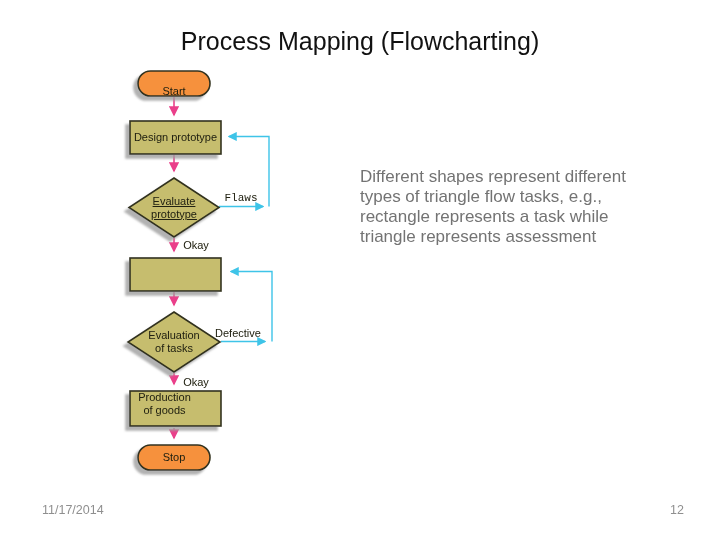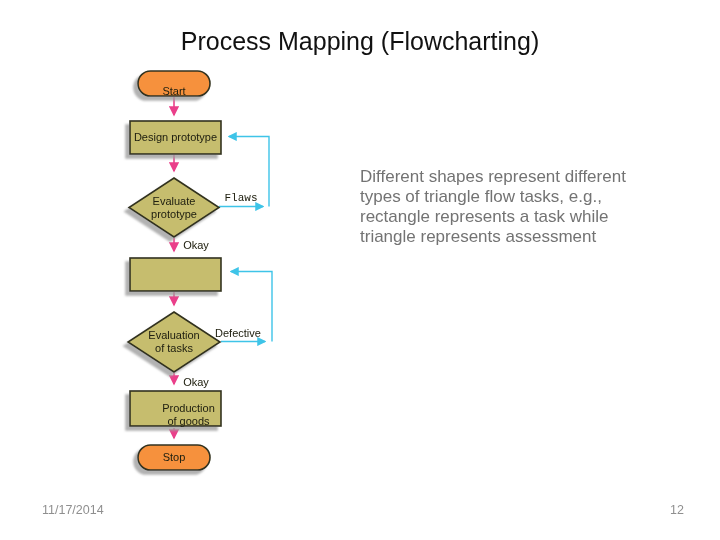--- a/index.html
+++ b/index.html
@@ -22,24 +22,24 @@
 
   .node-label {
     position: absolute;
     display: flex; align-items: center; justify-content: center;
     font-size: 11px; line-height: 13px; color: #212111;
     text-align: center; white-space: pre-line;
     pointer-events: none;
   }
   .lbl-start      { left: 138px; top: 71px;  width: 72px; height: 40px; }
   .lbl-design     { left: 130px; top: 121px; width: 91px; height: 33px; }
-  .lbl-evaluate   { left: 129px; top: 178px; width: 90px; height: 59px; }
+  .lbl-evaluate   { left: 129px; top: 178px; width: 90px; height: 59px; text-decoration: underline; }
   .lbl-trial      { left: 130px; top: 258px; width: 91px; height: 33px; }
   .lbl-evaluation { left: 128px; top: 312px; width: 92px; height: 60px; }
-  .lbl-production { left: 130px; top: 397px; width: 69px; height: 35px; padding-left: 24px; }
+  .lbl-production { left: 130px; top: 386px; width: 69px; height: 35px; }
   .lbl-stop       { left: 138px; top: 445px; width: 72px; height: 25px; }
 
   .edge-label {
     position: absolute;
     font-size: 11px; color: #212111; text-align: center;
     pointer-events: none;
   }
   .lbl-flaws     { left: 223px; top: 192px; width: 36px; font-family: Liberation Mono, monospace; }
   .lbl-okay1     { left: 180px; top: 239px; width: 32px; }
   .lbl-defective { left: 215px; top: 327px; width: 46px; }

